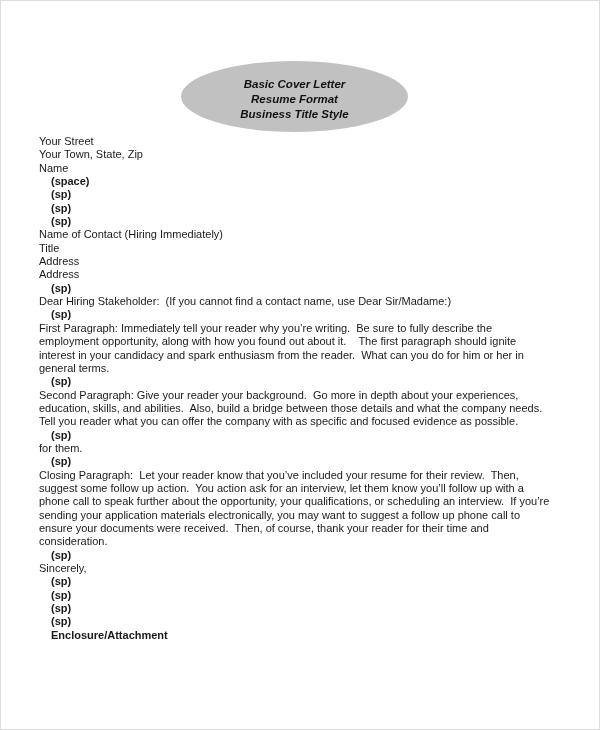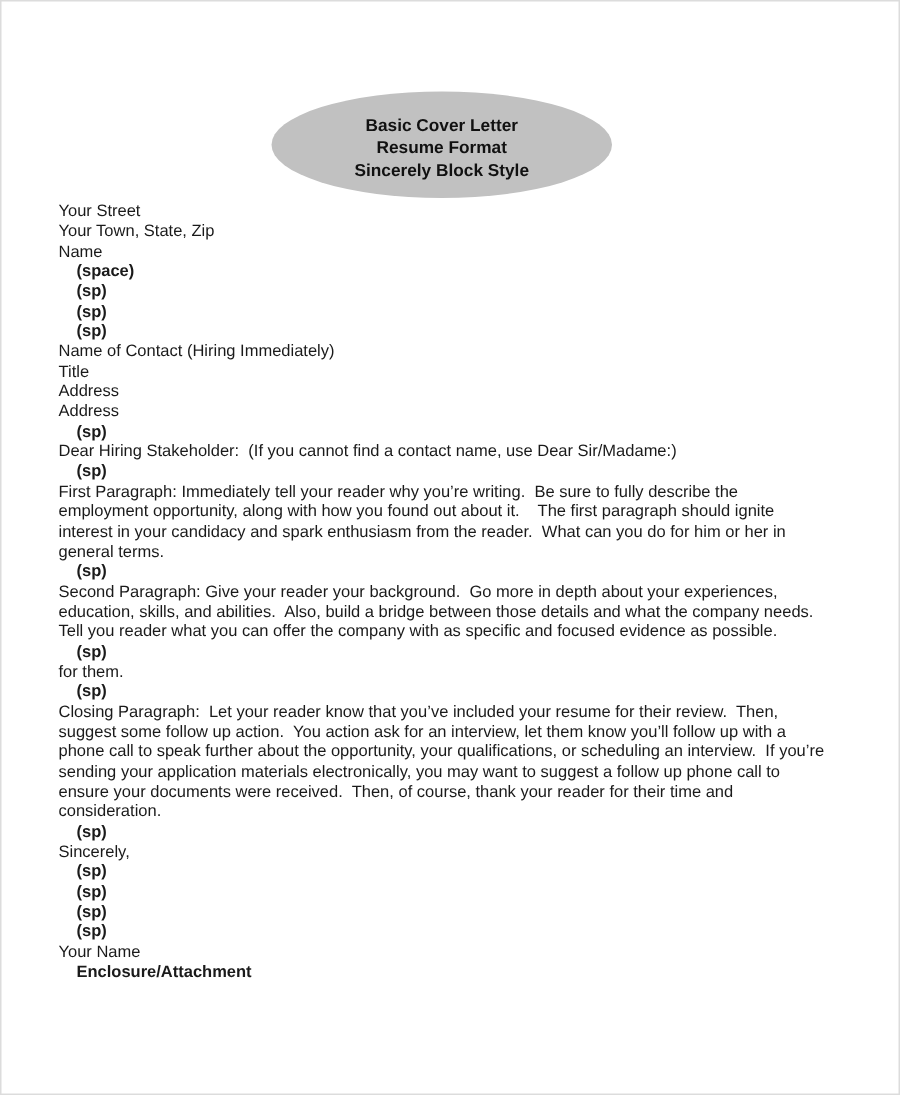--- a/index.html
+++ b/index.html
@@ -24,20 +24,21 @@
     width: 227px;
     height: 71px;
     border-radius: 50%;
     background: #c1c1c1;
     display: flex;
     flex-direction: column;
     justify-content: center;
     box-sizing: border-box;
     padding-top: 6px;
     text-align: center;
+    font-style: italic;
   }
   .badge-line {
     font-weight: 700;
     font-size: 11.5px;
     line-height: 15px;
     color: #111111;
     white-space: pre;
   }
   .letter {
     position: absolute;
@@ -56,21 +57,21 @@
     padding-left: 12px;
   }
 </style>
 </head>
 <body>
 
 <div class="page">
   <div class="badge" style="background: rgb(193, 193, 193);">
     <div class="badge-line">Basic Cover Letter</div>
     <div class="badge-line">Resume Format</div>
-    <div class="badge-line">Sincerely Block Style</div>
+    <div class="badge-line">Business Title Style</div>
   </div>
   <div class="letter">
       <div class="line">Your Street</div>
       <div class="line">Your Town, State, Zip</div>
       <div class="line">Name</div>
       <div class="line bold">(space)</div>
       <div class="line bold">(sp)</div>
       <div class="line bold">(sp)</div>
       <div class="line bold">(sp)</div>
       <div class="line">Name of Contact (Hiring Immediately)</div>
@@ -96,16 +97,15 @@
       <div class="line">phone call to speak further about the opportunity, your qualifications, or scheduling an interview.  If you’re</div>
       <div class="line">sending your application materials electronically, you may want to suggest a follow up phone call to</div>
       <div class="line">ensure your documents were received.  Then, of course, thank your reader for their time and</div>
       <div class="line">consideration.</div>
       <div class="line bold">(sp)</div>
       <div class="line">Sincerely,</div>
       <div class="line bold">(sp)</div>
       <div class="line bold">(sp)</div>
       <div class="line bold">(sp)</div>
       <div class="line bold">(sp)</div>
-      <div class="line">Your Name</div>
       <div class="line bold">Enclosure/Attachment</div>
     </div>
 </div>
 
 </body></html>

